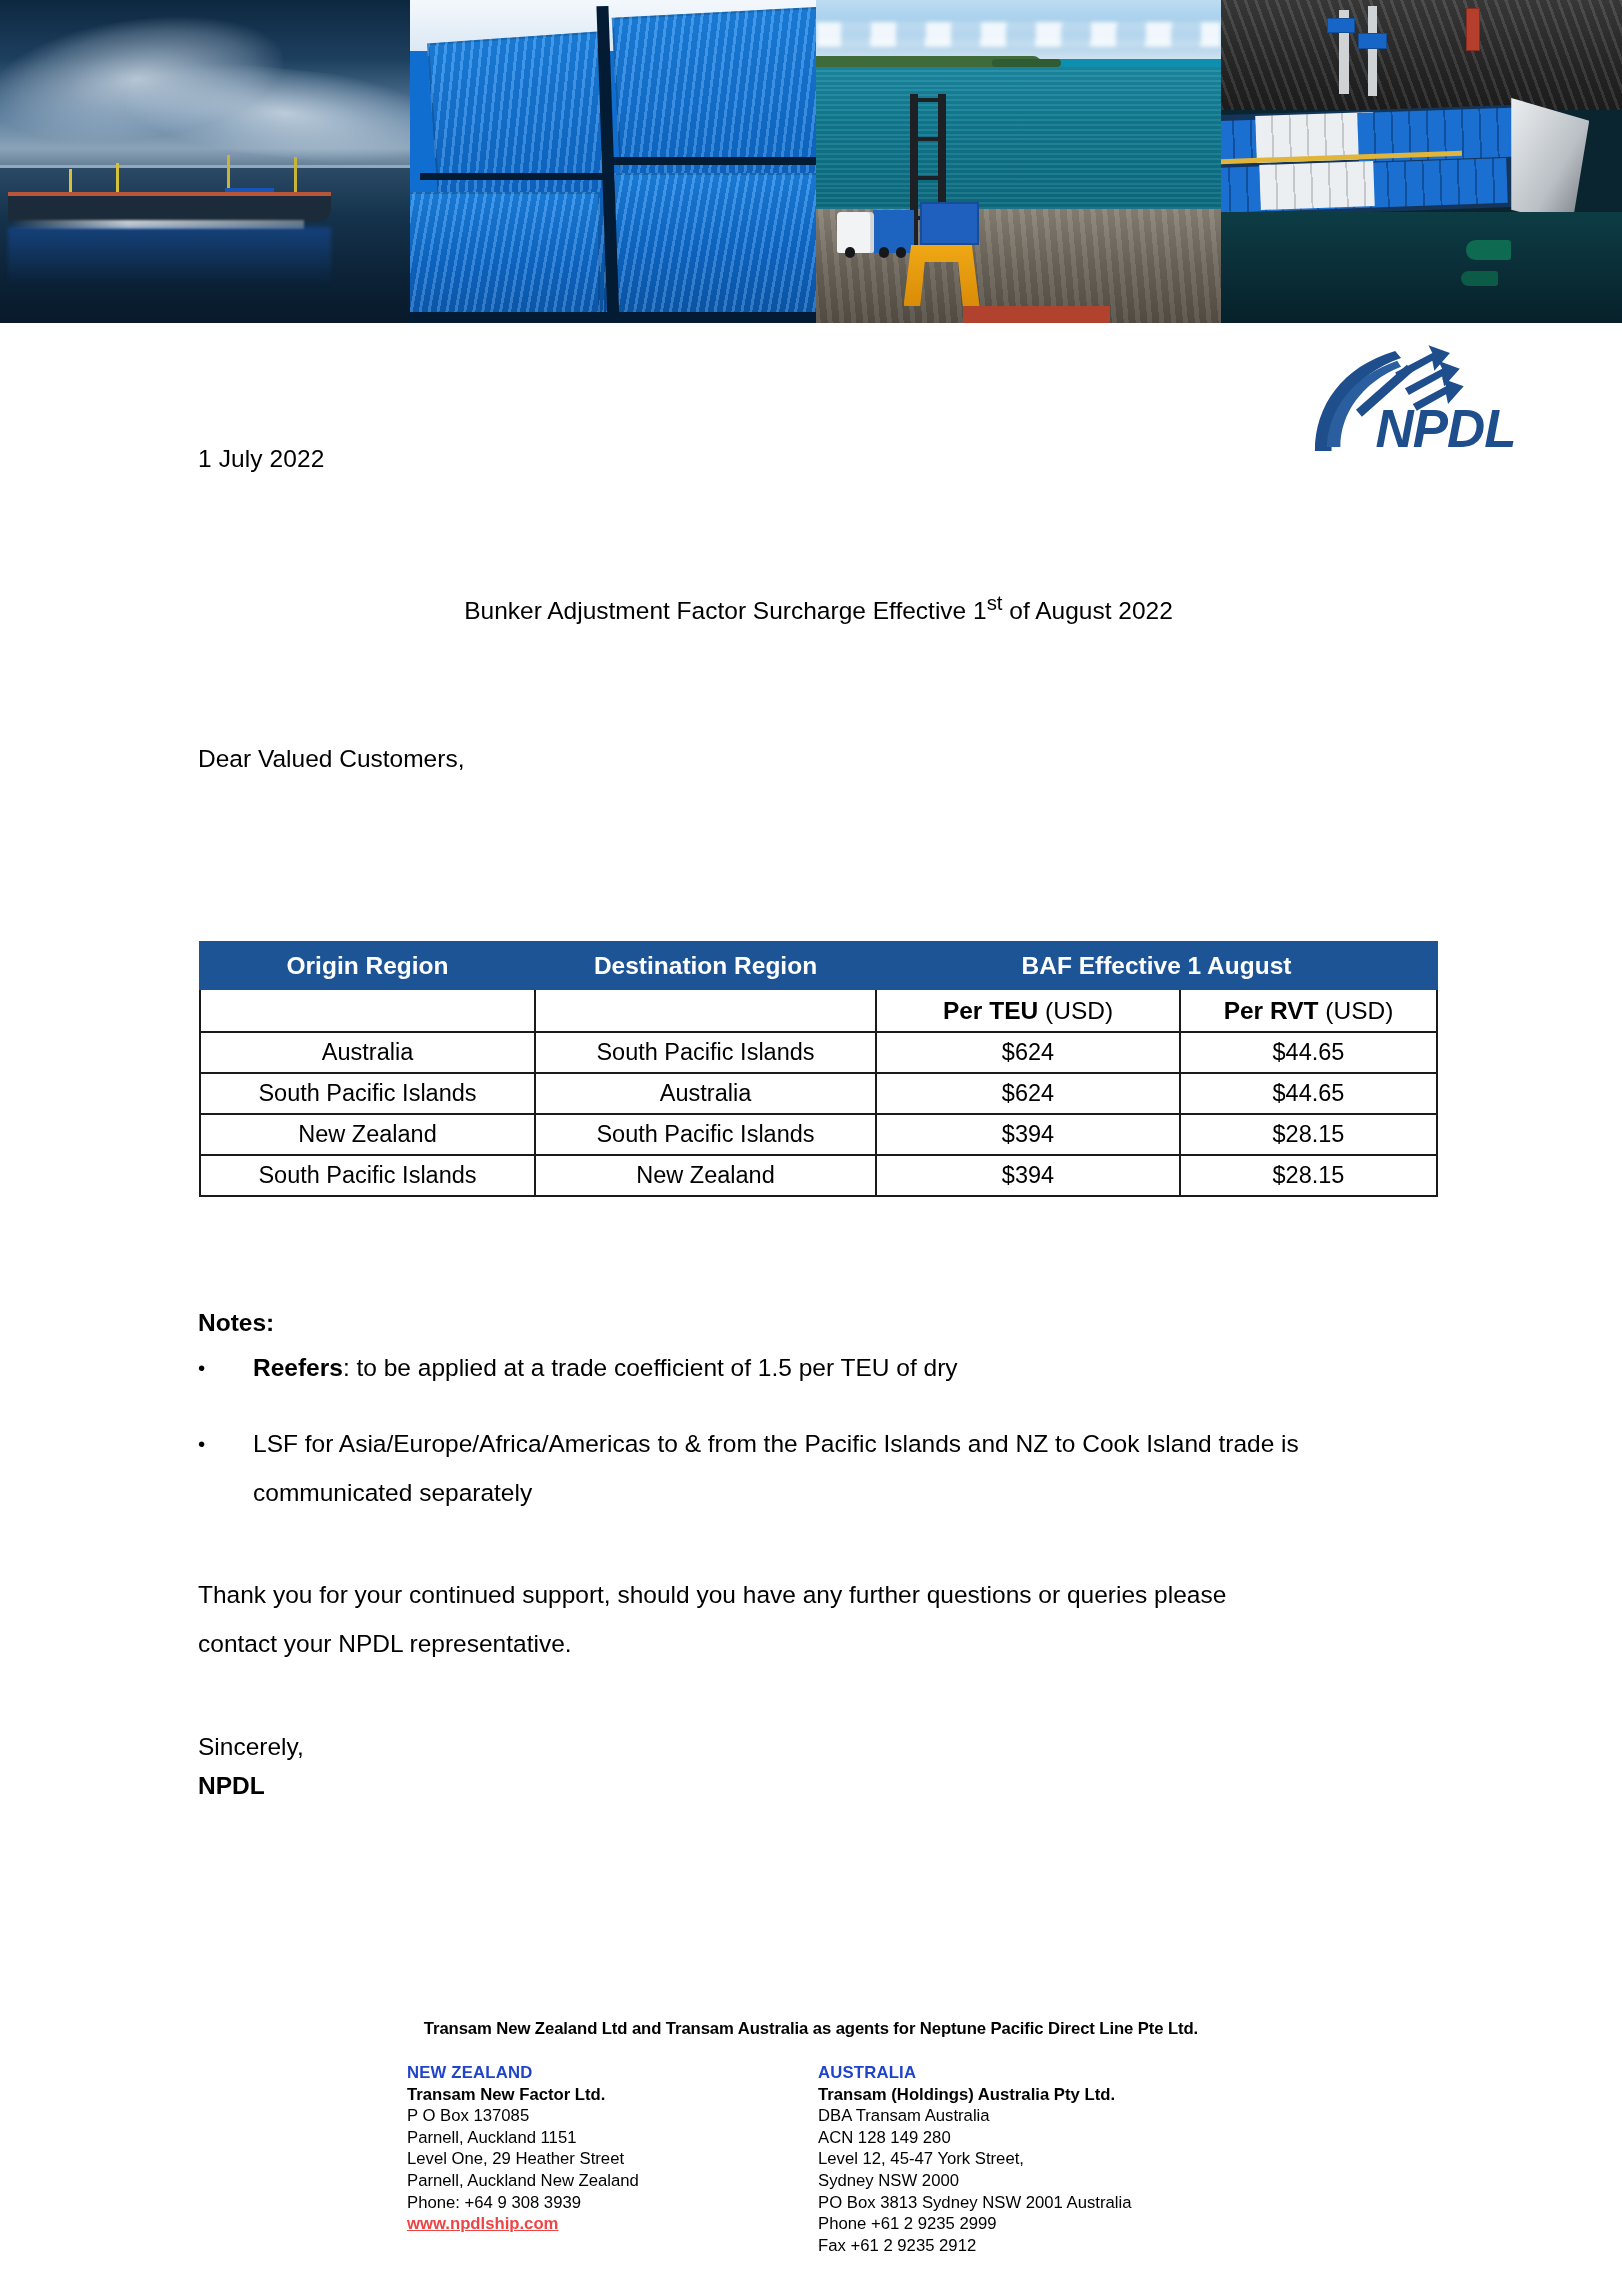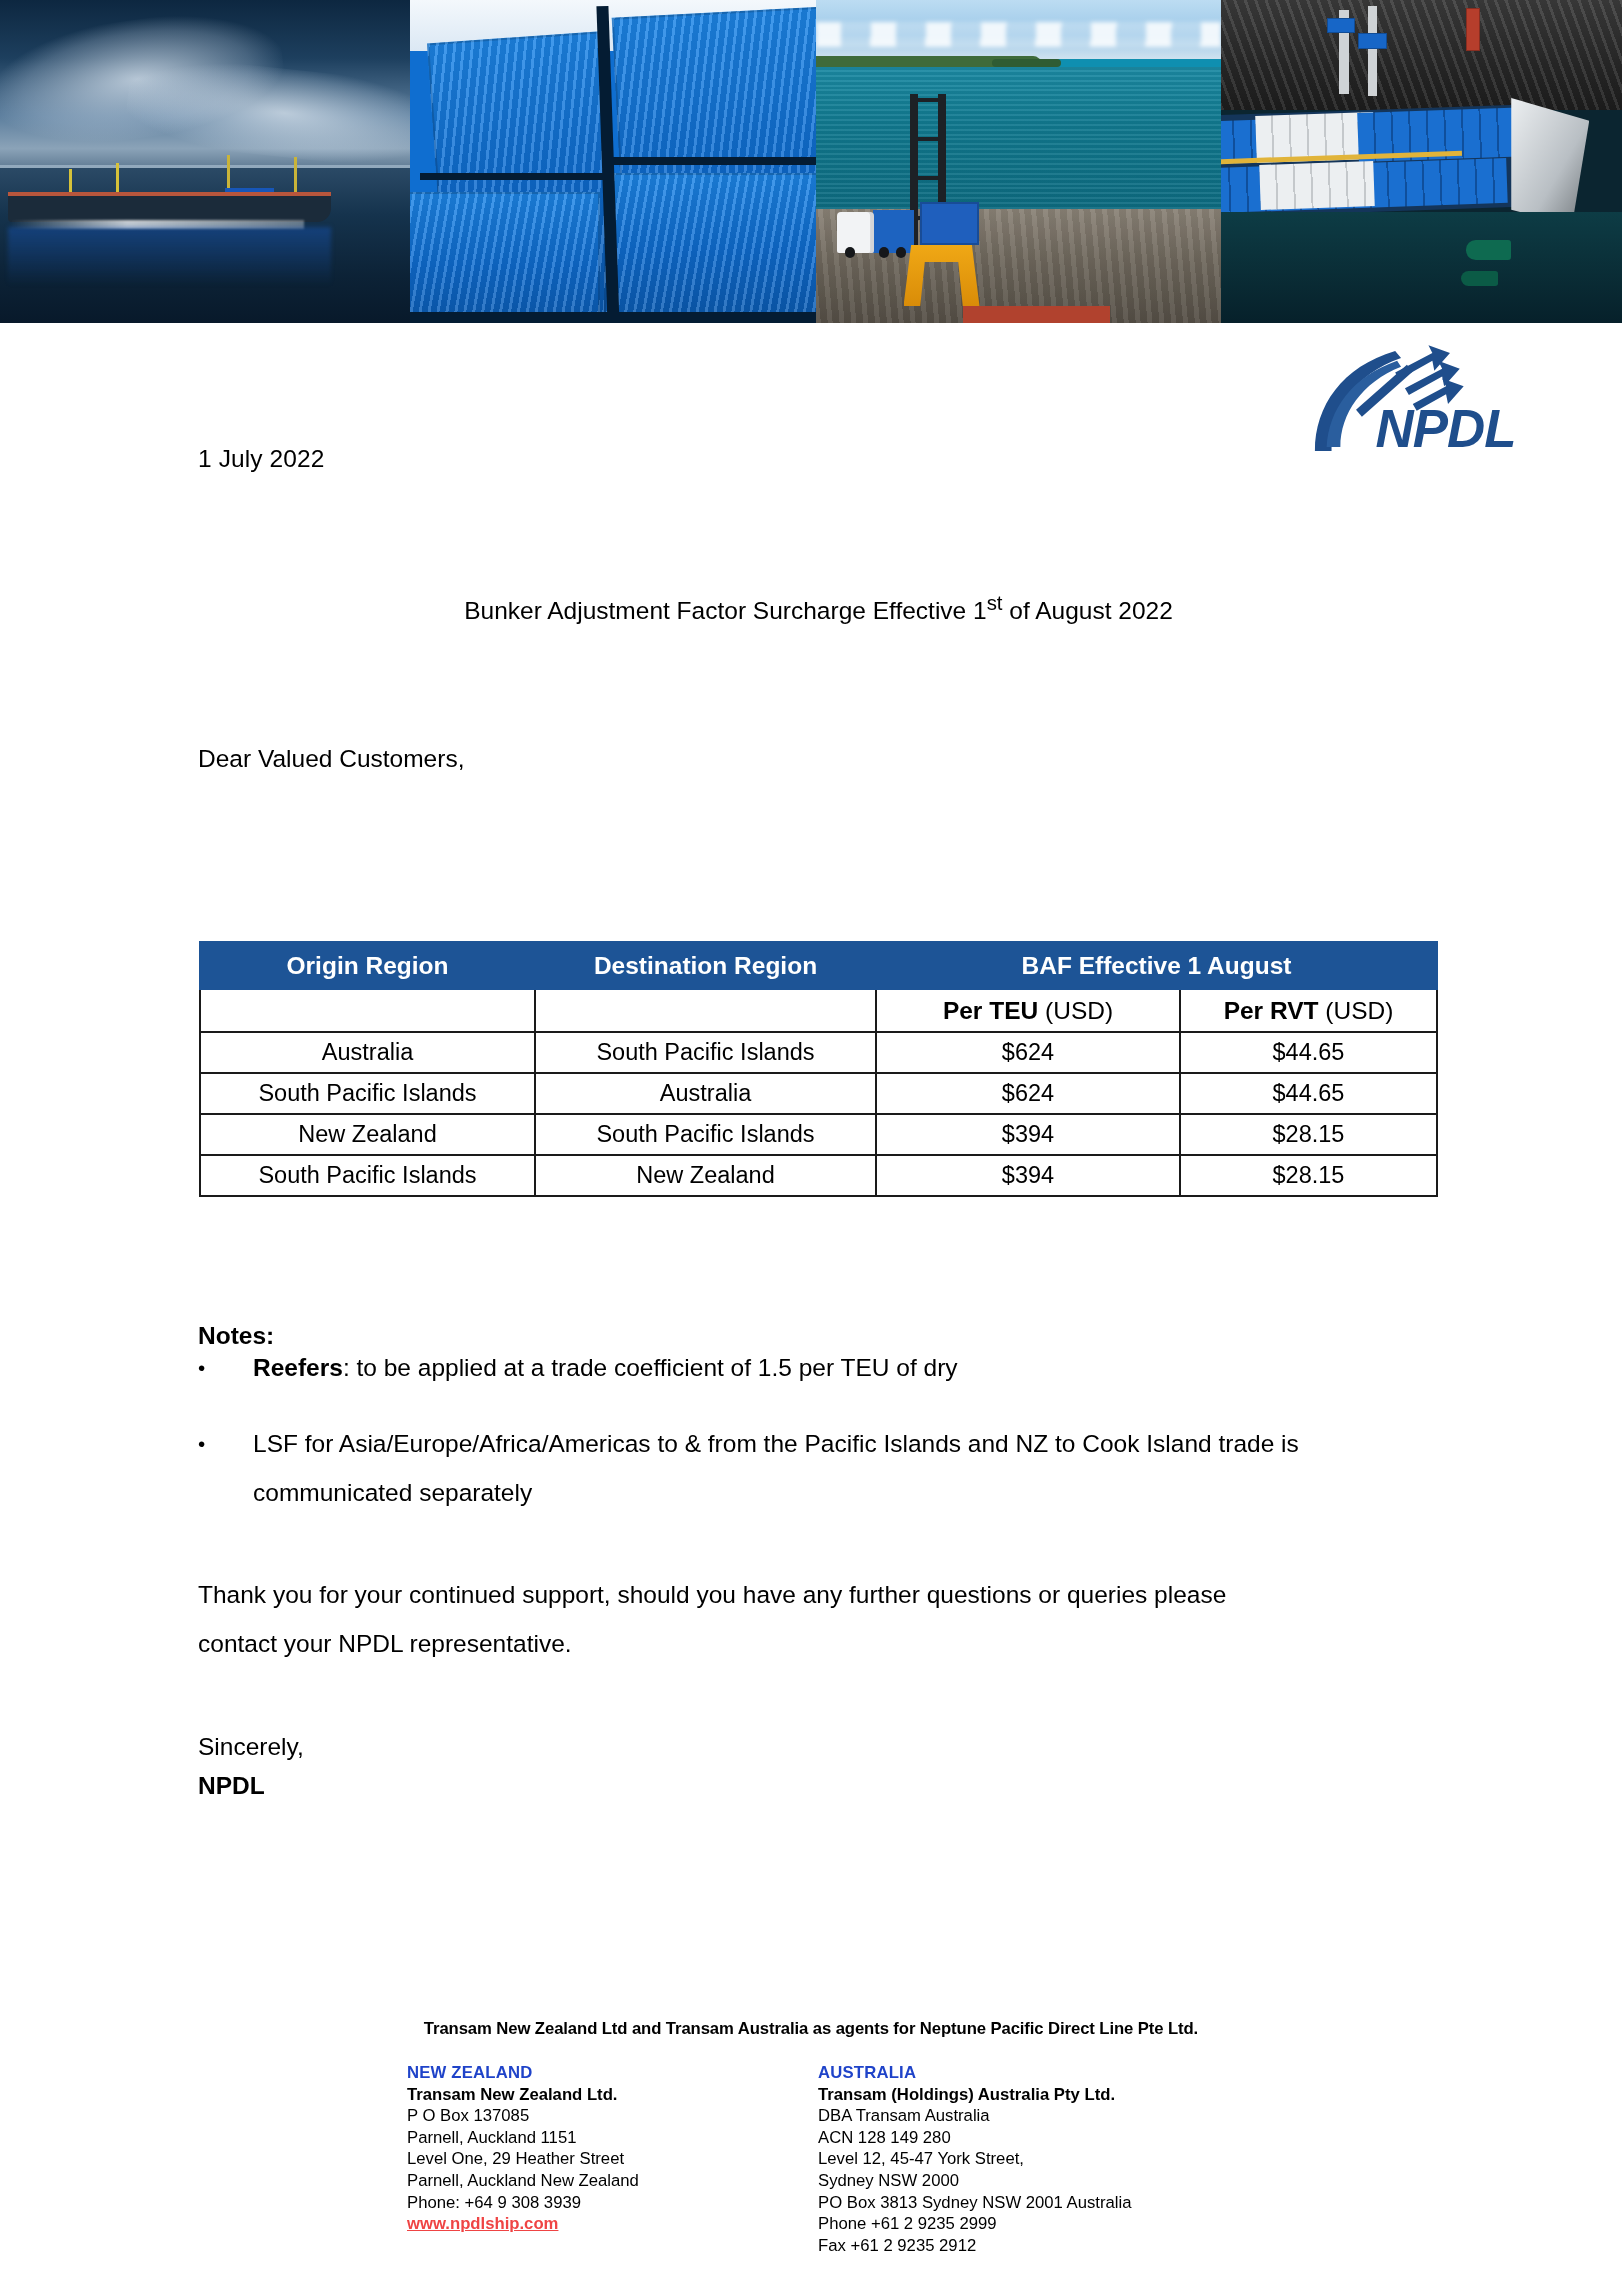--- a/index.html
+++ b/index.html
@@ -141,21 +141,21 @@
   .rate-table .sub th.blank { border-top-color:#1d5496; }
   .rate-table .sub .lbl-strong { font-weight:bold; }
   .col-origin { width: 335px; }
   .col-dest   { width: 341px; }
   .col-teu    { width: 304px; }
   .col-rvt    { width: 257px; }
 
   
   .notes-head {
     position:absolute; left:198px; top:1309px;
-    font-size:24.5px; font-weight:bold;margin-top:13px;
+    font-size:24.5px; font-weight:bold;
   }
   .note-item {
     position:absolute; left:198px; width:1243px;
     font-size:24.5px; line-height:49px;
   }
   .note-item .bullet {
     position:absolute; left:0; top:0; width:33px; text-align:left;
     font-size:20.6px; line-height:49px;
   }
   .note-item .note-text { display:block; margin-left:55px; }
@@ -373,21 +373,21 @@
 
   <div class="sign-1">Sincerely,</div>
   <div class="sign-2">NPDL</div>
 
   <div class="footer-title">Transam New Zealand Ltd and Transam Australia as agents for Neptune Pacific Direct Line Pte Ltd.</div>
 
   <div class="footer-cols">
 
     <div class="fcol nz">
       <div class="region">NEW ZEALAND</div>
-      <div class="company">Transam New Zealand Ltd.</div>
+      <div class="company">Transam New Factor Ltd.</div>
       <div>P O Box 137085</div>
       <div>Parnell, Auckland 1151</div>
       <div>Level One, 29 Heather Street</div>
       <div>Parnell, Auckland New Zealand</div>
       <div>Phone: +64 9 308 3939</div>
       <div><a class="weblink" href="#">www.npdlship.com</a></div>
     </div>
 
     <div class="fcol au">
       <div class="region">AUSTRALIA</div>

